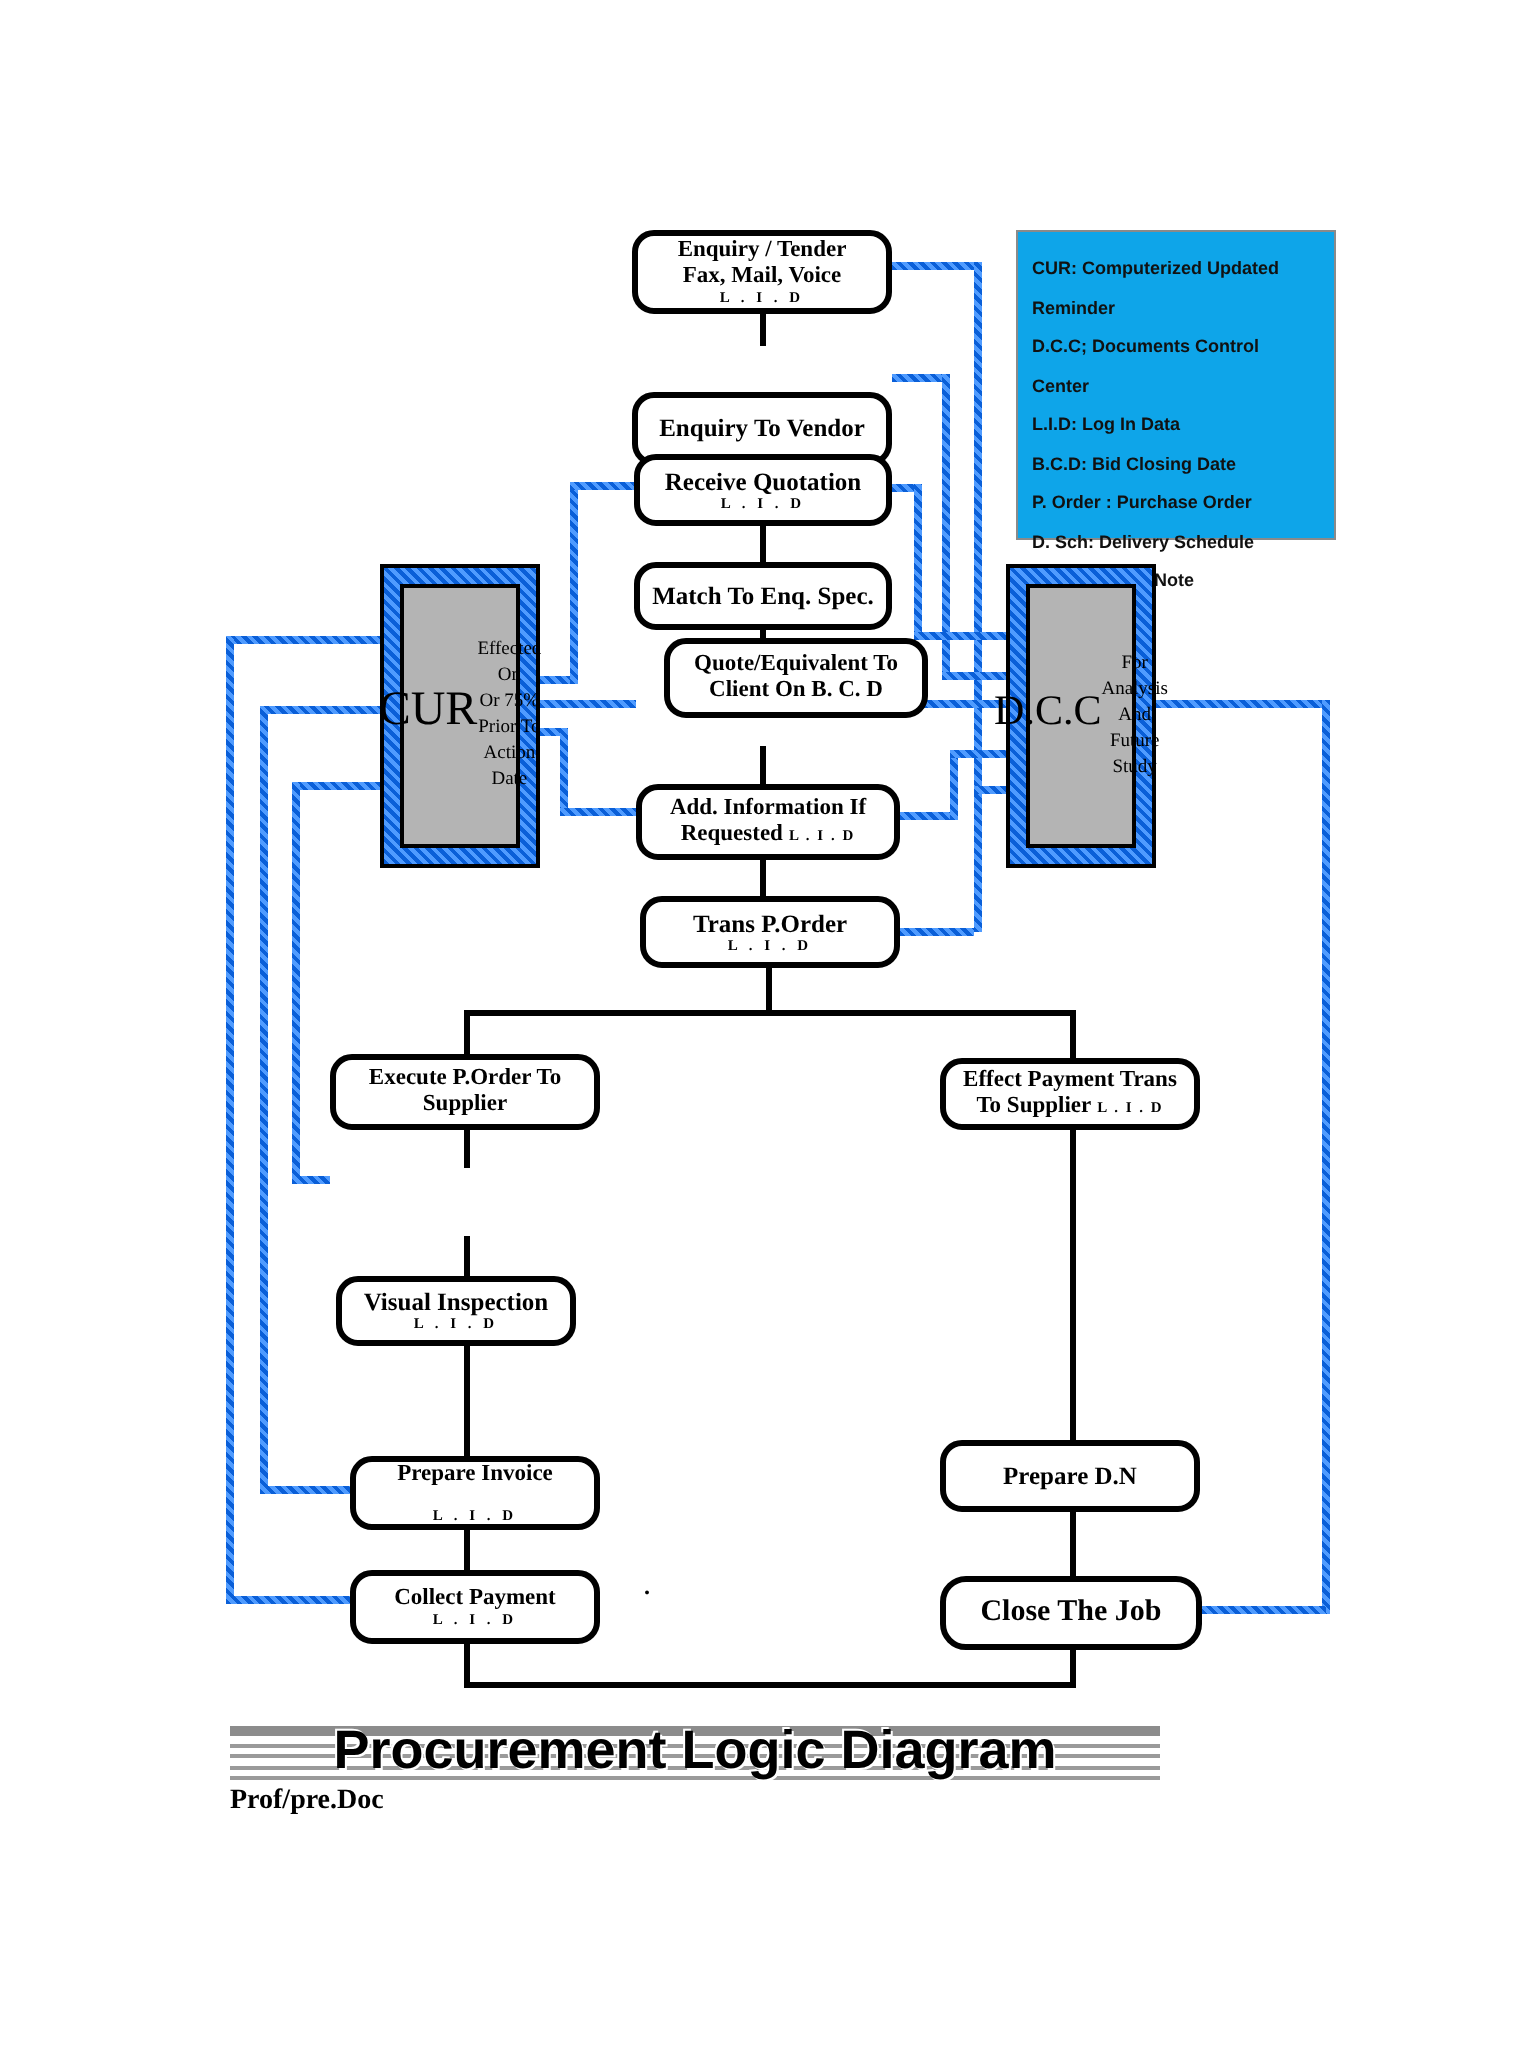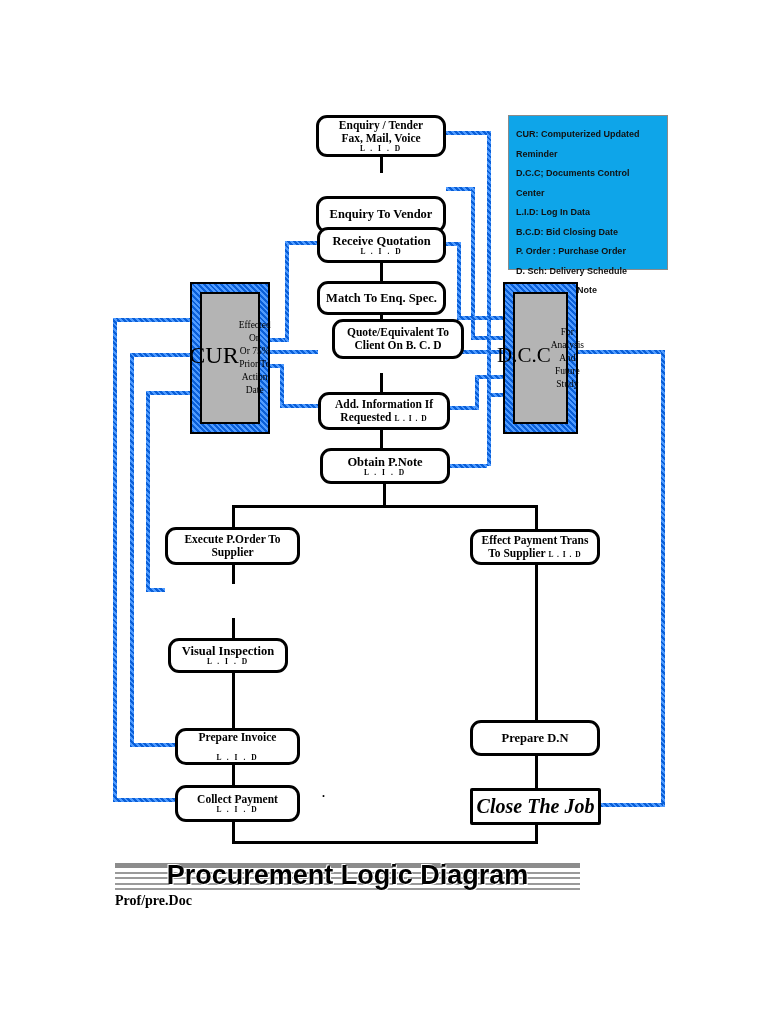--- a/index.html
+++ b/index.html
@@ -9,21 +9,21 @@
   .ln{position:absolute;}
   .ln.k{background:#000000;}
   .ln.b{background:repeating-linear-gradient(45deg,#0a5fd8 0 2px,#4f9bff 2px 4px);}
   
   .node{position:absolute;background:#ffffff;border:3px solid #000;border-radius:11px;
         display:flex;flex-direction:column;align-items:center;justify-content:center;
         font-weight:bold;font-size:11.5px;line-height:13px;text-align:center;z-index:3;color:#000;}
   .node .sub{font-size:7.5px;line-height:8px;letter-spacing:2px;font-weight:bold;}
   .node .subinline{font-size:7.5px;letter-spacing:1px;margin-left:3px;}
   .node.fs12{font-size:12.5px;}
-  .node.big{font-size:20px;line-height:17px;border-radius:2px;font-style:italic;}
+  .node.big{font-size:15px;line-height:17px;border-radius:13px;}
   
   .hub{position:absolute;border:2px solid #000;z-index:3;
        background:repeating-linear-gradient(45deg,#0a5fd8 0 2px,#4f9bff 2px 4px);padding:8px;}
   .hub-inner{width:100%;height:100%;box-sizing:border-box;background:#b4b4b4;border:2px solid #000;
        display:flex;flex-direction:row;align-items:center;justify-content:center;text-align:center;color:#000;}
   .hub-title{font-size:24px;line-height:26px;margin-bottom:6px;}
   .hub-sub{font-size:9.5px;line-height:13px;}
   
   #legend{position:absolute;left:508px;top:115px;width:160px;height:155px;border:1px solid #8a8a8a;
           background:#0ea5e9;z-index:3;box-sizing:border-box;padding:9px 7px;
@@ -156,21 +156,21 @@
     <div>Quote/Equivalent To</div>
     <div>Client On B. C. D</div>
   </div>
 
   <div class="node" style="left:318px;top:392px;width:132px;height:38px;box-sizing:border-box;">
     <div>Add. Information If</div>
     <div><span>Requested</span><span class="subinline">L . I . D</span></div>
   </div>
 
   <div class="node fs12" style="left:320px;top:448px;width:130px;height:36px;box-sizing:border-box;">
-    <div>Obtain P.Note</div>
+    <div>Trans P.Order</div>
     <div class="sub">L . I . D</div>
   </div>
 
   <div class="node" style="left:165px;top:527px;width:135px;height:38px;box-sizing:border-box;">
     <div>Execute P.Order To</div>
     <div>Supplier</div>
   </div>
 
 
   <div class="node fs12" style="left:168px;top:638px;width:120px;height:35px;box-sizing:border-box;">

